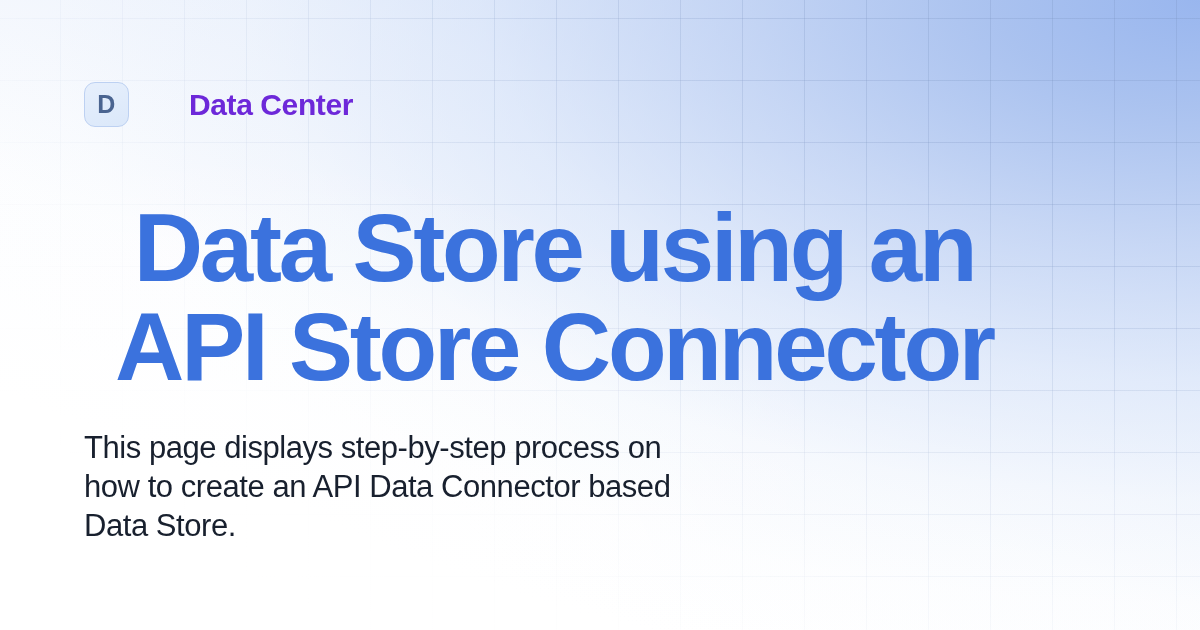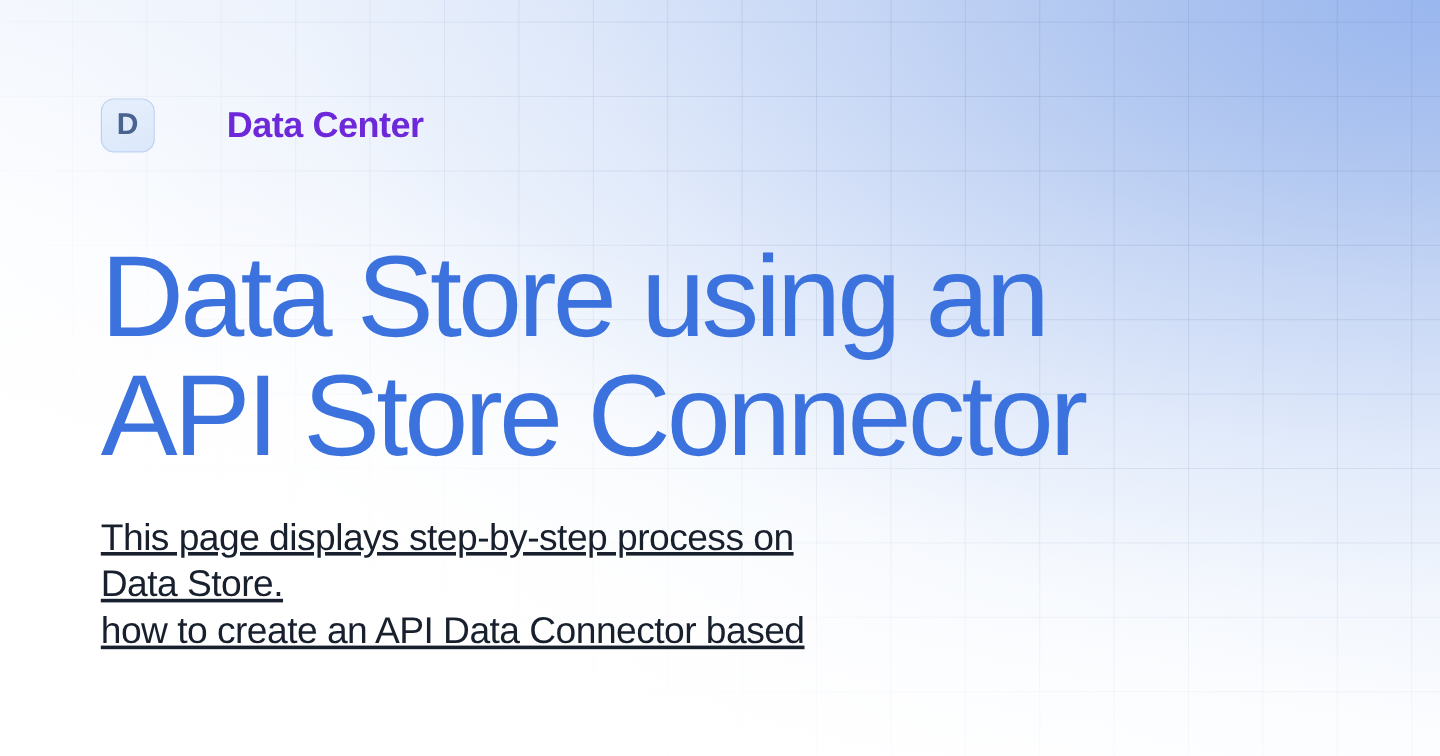--- a/index.html
+++ b/index.html
@@ -125,39 +125,39 @@
     margin-left: 43px;
   }
 
   .headline {
     position: absolute;
     top: 198px;
     left: 0;
     margin: 0;
     width: 940px;
     font-size: 96px;
-    font-weight: 400;
+    font-weight: 700;
     line-height: 99px;
     letter-spacing: -3.2px;
     color: #3b72dd;
+    text-align: center;
   }
   .headline .hl-line { display: block; white-space: nowrap; }
 
   .subtitle {
     position: absolute;
     top: 428px;
     left: 0;
     margin: 0;
     width: 790px;
     font-size: 31px;
     font-weight: 400;
     line-height: 39px;
     letter-spacing: -0.45px;
     color: #18202e;
-    text-decoration: underline;
   }
   .subtitle .sub-line { display: block; white-space: nowrap; }
 </style>
 </head>
 <body>
 
 <div class="card">
 
   <div class="bg-gradient"></div>
   <div class="bg-grid"></div>
@@ -170,18 +170,18 @@
       <div class="brand-name">Data Center</div>
     </div>
 
     <h1 class="headline">
       <span class="hl-line">Data Store using an</span>
       <span class="hl-line">API Store Connector</span>
     </h1>
 
     <p class="subtitle">
       <span class="sub-line">This page displays step-by-step process on</span>
+      <span class="sub-line">how to create an API Data Connector based</span>
       <span class="sub-line">Data Store.</span>
-      <span class="sub-line">how to create an API Data Connector based</span>
     </p>
 
   </div>
 </div>
 
 </body></html>

